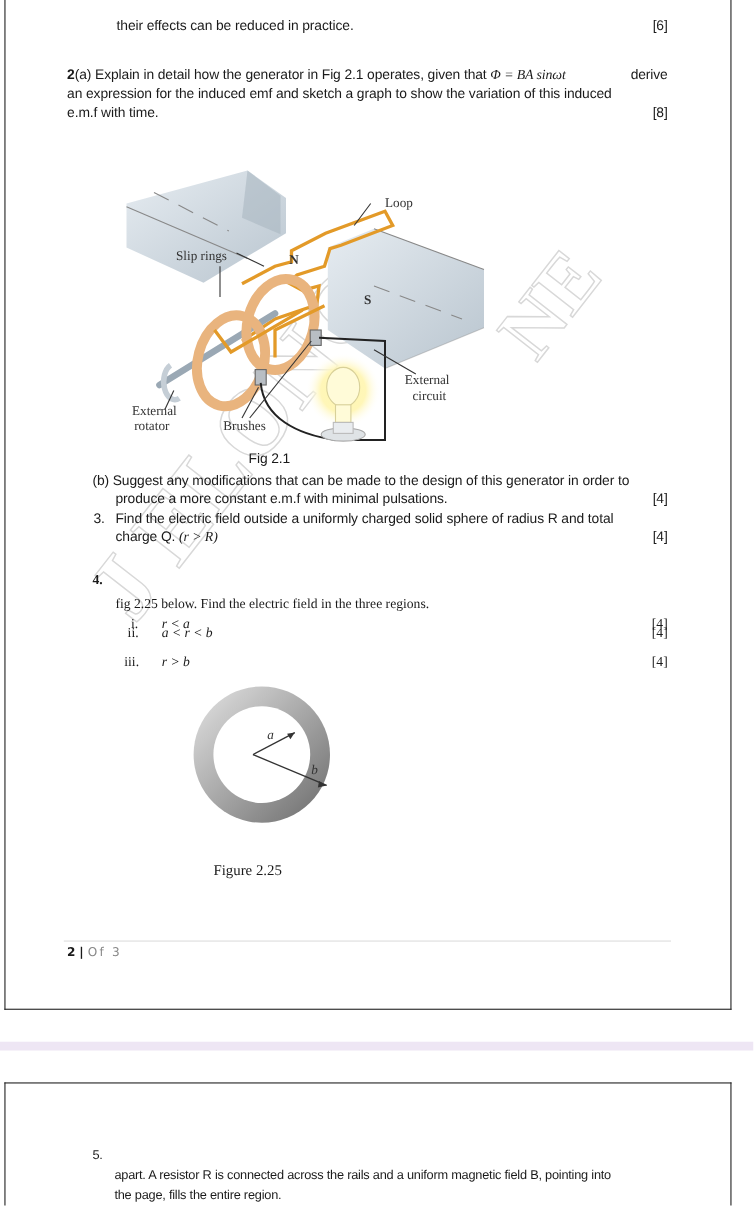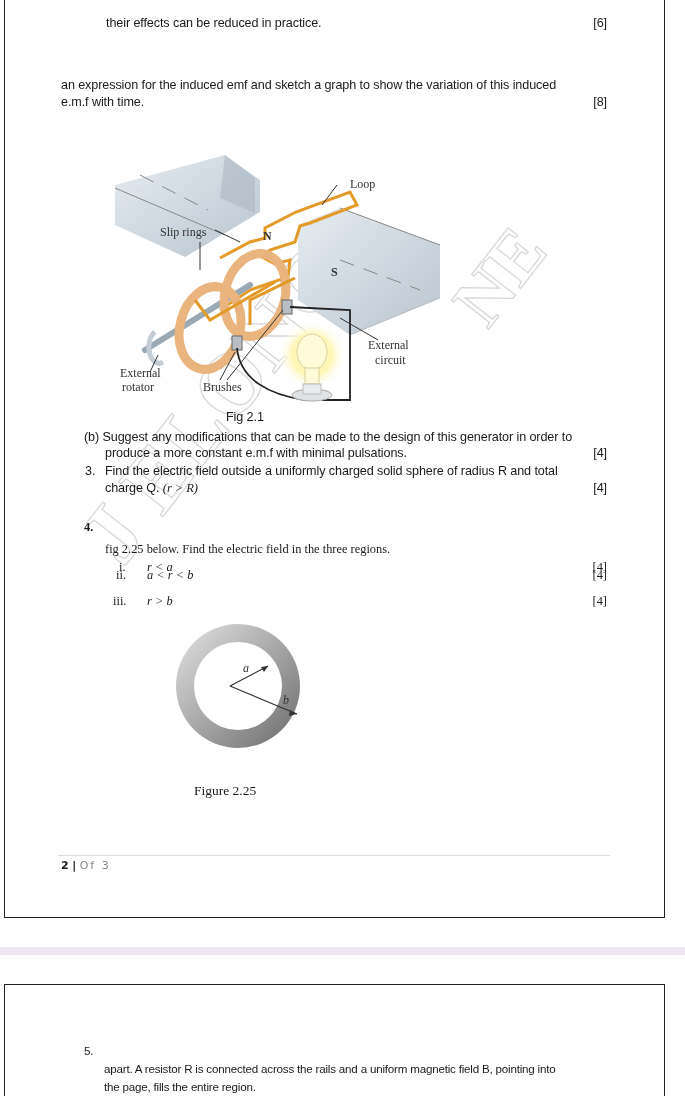--- a/index.html
+++ b/index.html
@@ -43,20 +43,25 @@
 
 <div class="watermark" style="left:450px; top:235px; font-size:72px; transform:rotate(-52deg);">NE</div>
 <div class="watermark" style="left:60px; top:520px; font-size:86px; transform:rotate(-52deg); transform-origin:left top;">J  ELONG</div>
 
 <div class="abs sans" style="left:106px; top:16px; width:501px; height:16px;">
   <span class="line">their effects can be reduced in practice.</span>
   <span class="mark">[6]</span>
 </div>
 
 <div class="abs sans" style="left:61px; top:61px; width:546px; height:54px;">
+  <div class="line" style="top:0; left:0; width:546px; display:flex; justify-content:space-between;">
+    <span><b>2</b><span>(a) Explain in detail how the generator in Fig 2.1 operates, given that</span>
+      <i class="m">Φ = BA sinωt</i></span>
+    <span>derive</span>
+  </div>
   <div class="line" style="top:17px; left:0;">an expression for the induced emf and sketch a graph to show the variation of this induced</div>
   <div class="line" style="top:34px; left:0;">e.m.f with time.</div>
   <span class="mark" style="top:34px;">[8]</span>
 </div>
 
 <svg class="abs" style="left:100px; top:150px;" width="350" height="260" viewBox="0 0 350 260">
   <defs>
     <linearGradient id="mag" x1="0" y1="0" x2="1" y2="1">
       <stop offset="0" stop-color="#e6ecf1"></stop>
         <stop offset="1" stop-color="#b9c5cf"></stop>

